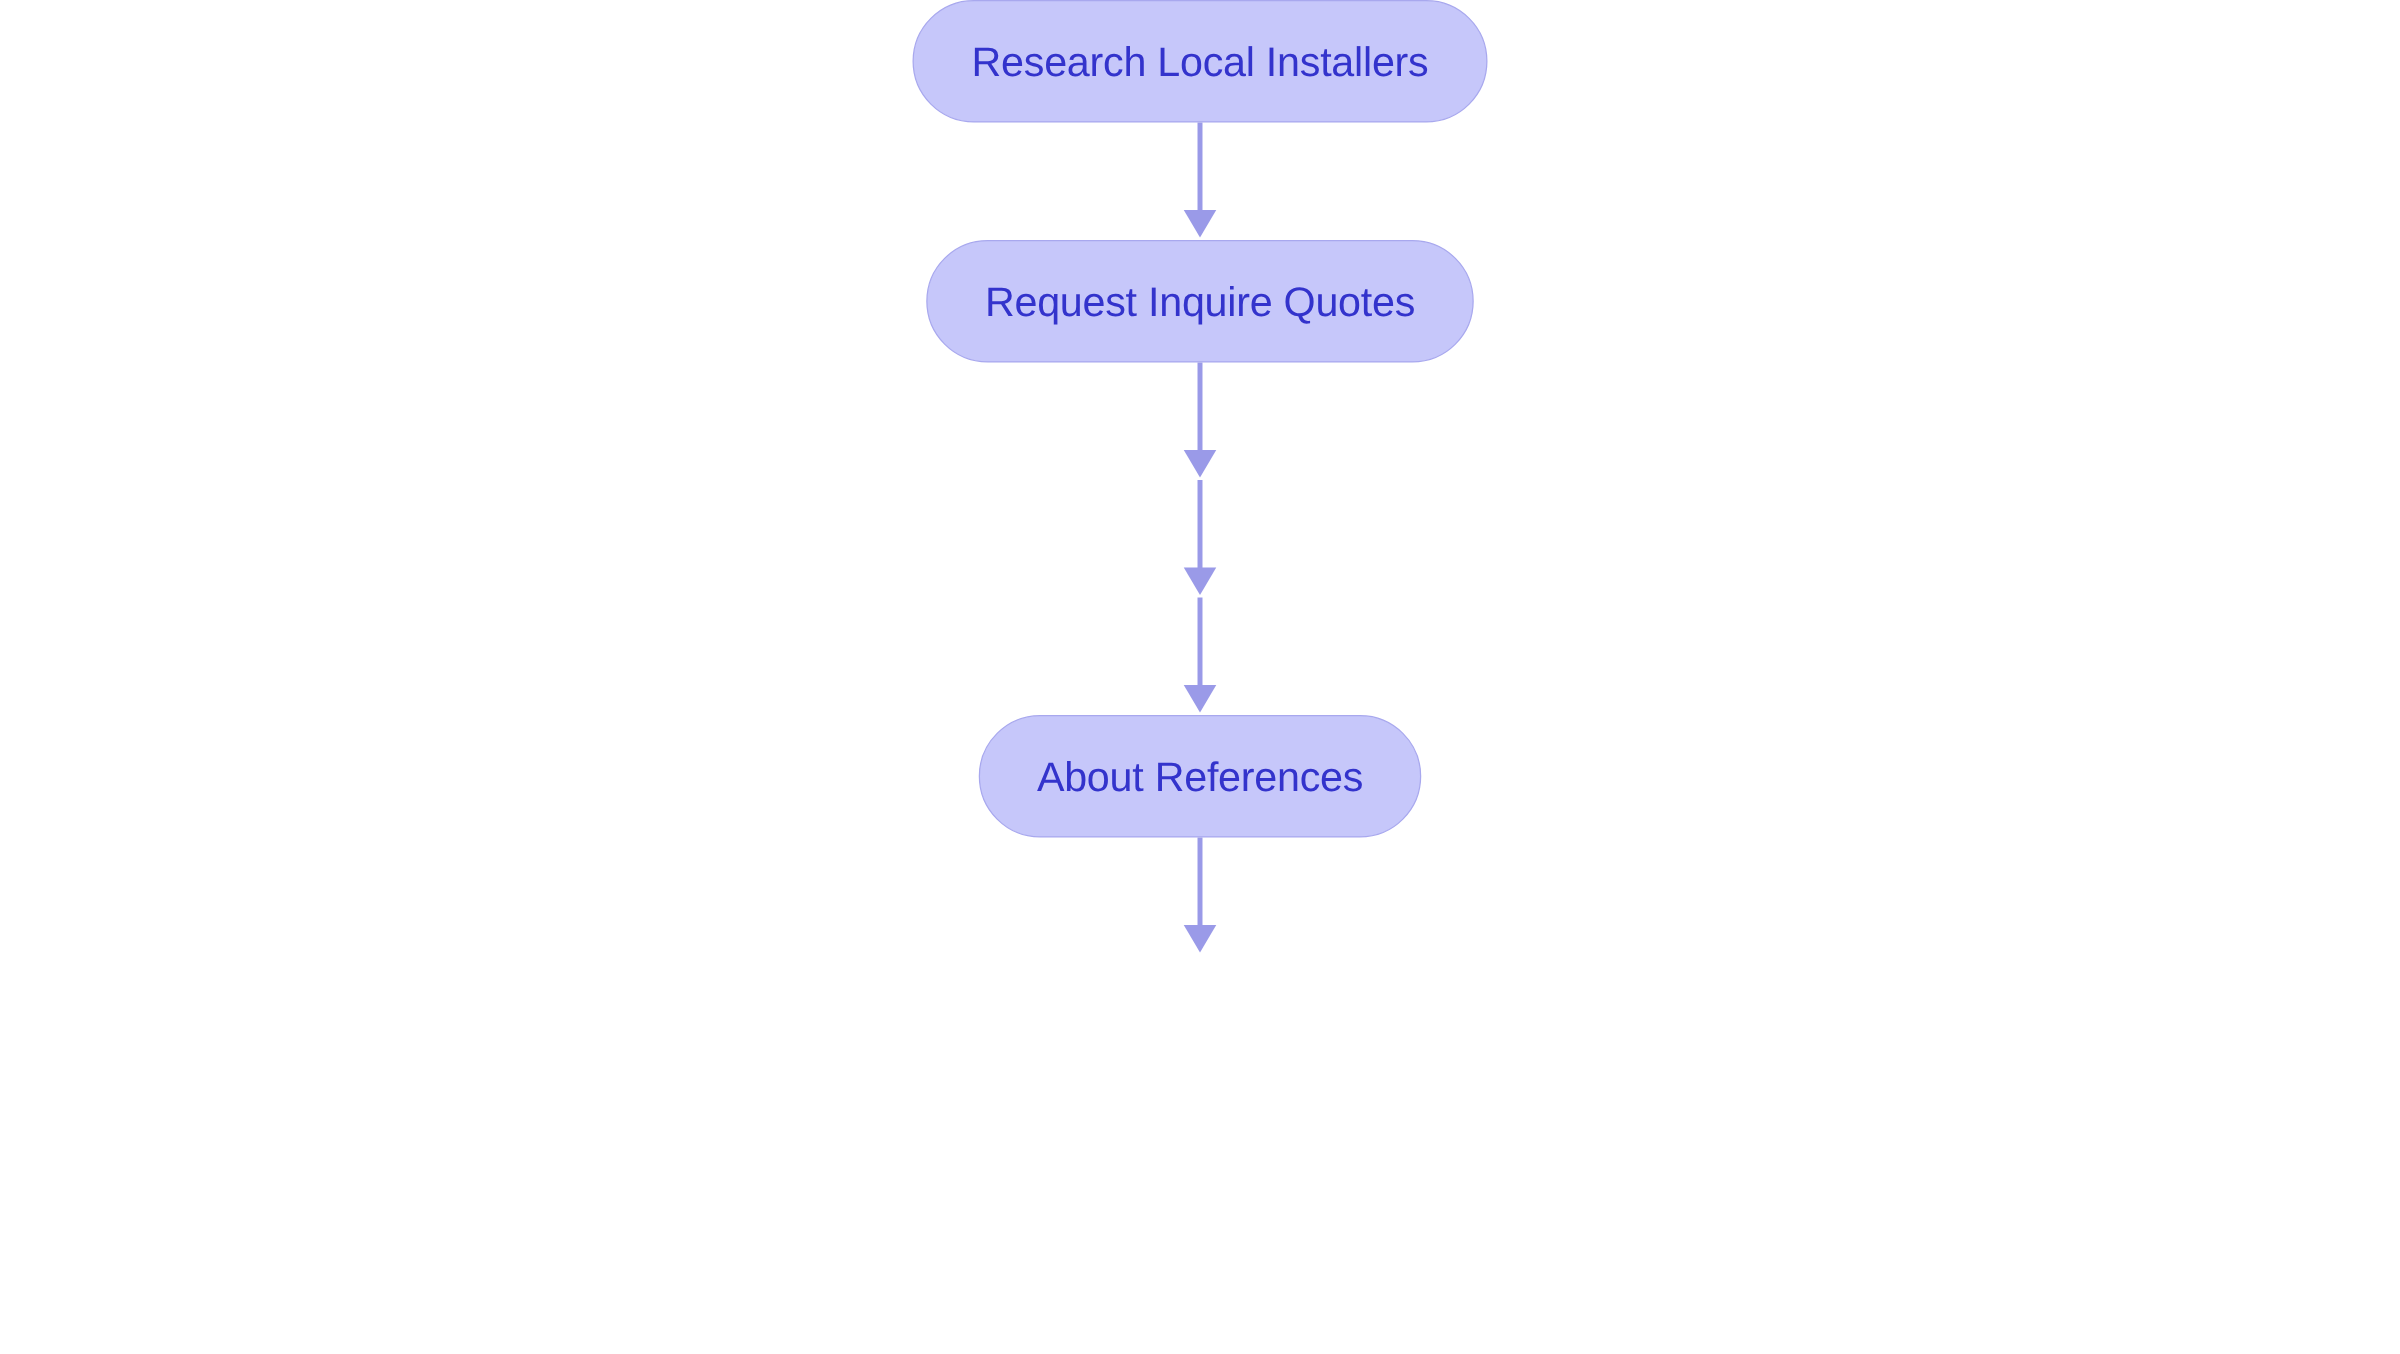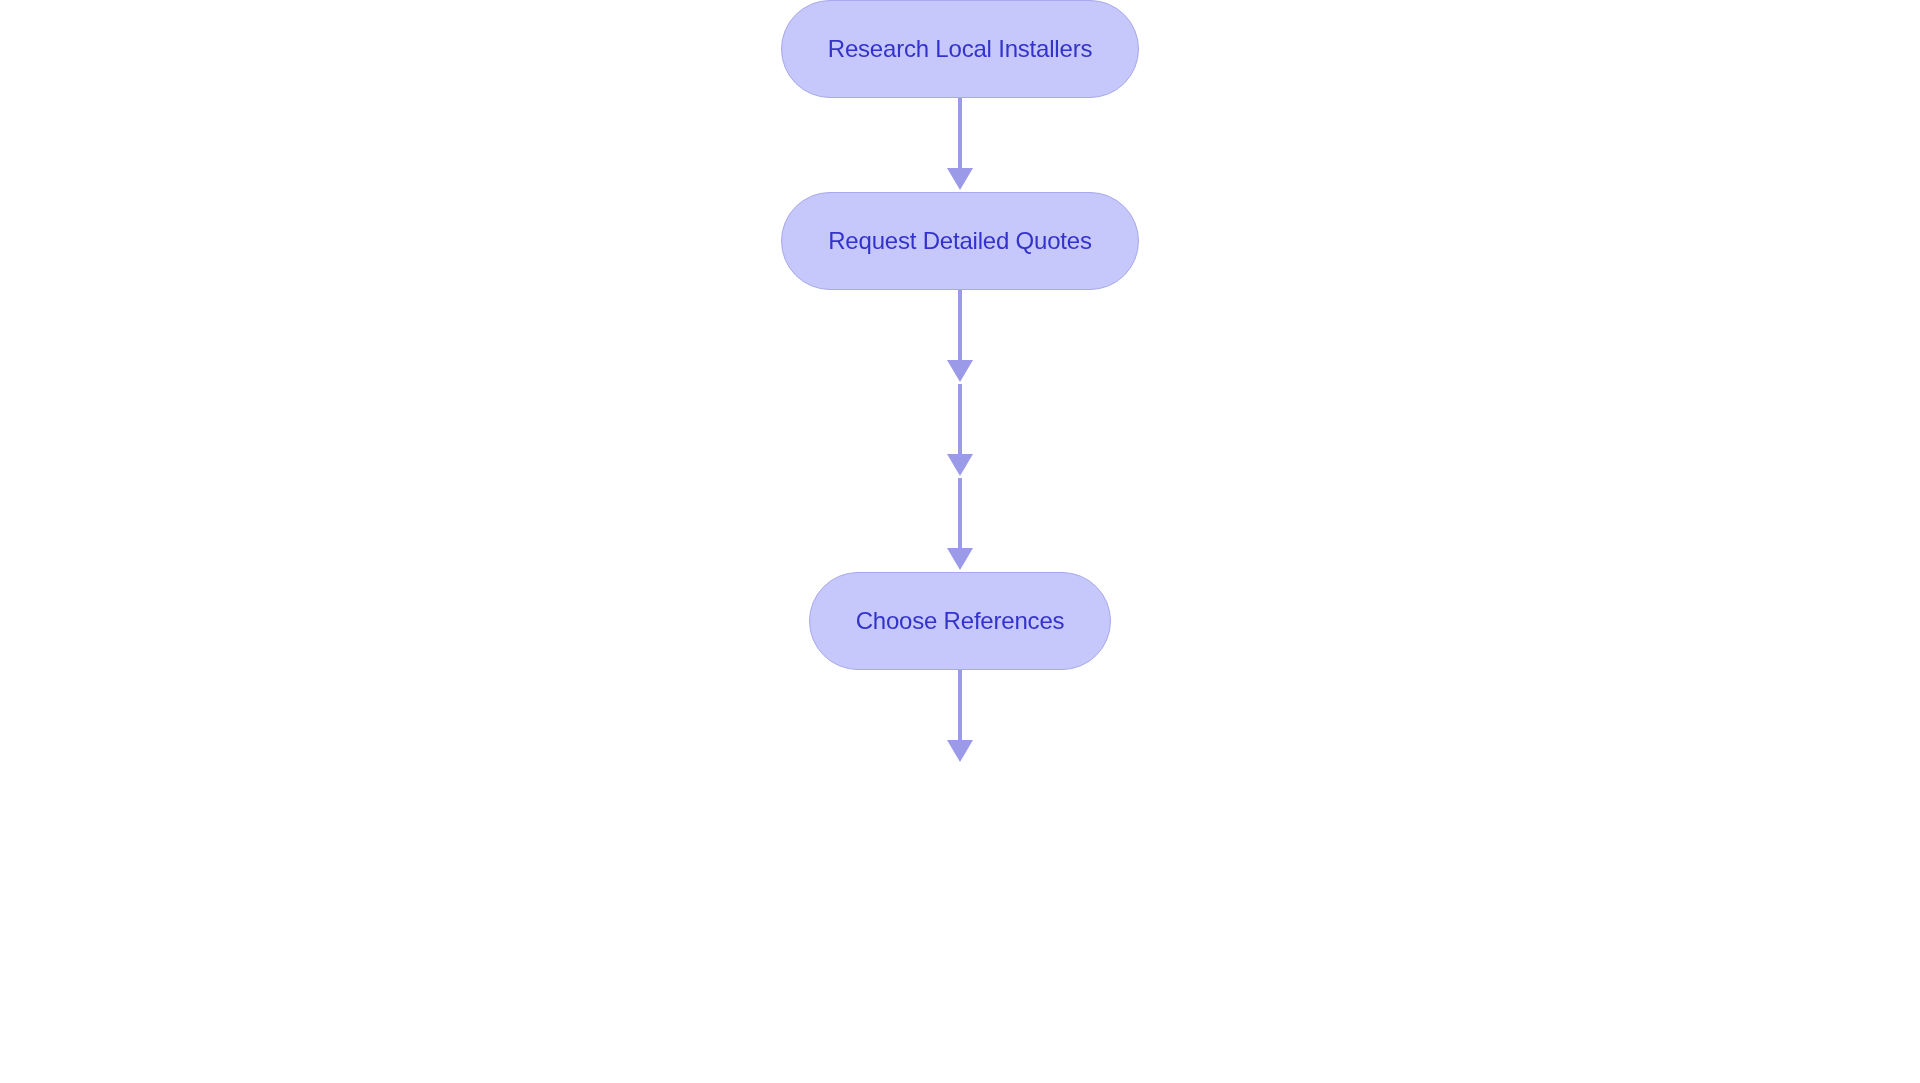--- a/index.html
+++ b/index.html
@@ -35,21 +35,21 @@
   }
 
   
   .node {
     box-sizing: border-box;
     background: #c6c7fa;
     border: 1.6px solid #a8a8ee;
     border-radius: 9999px;
     color: #3333cc;
     font-family: "Liberation Sans", sans-serif;
-    font-size: 24px;
+    font-size: 33px;
     font-weight: 400;
     letter-spacing: -0.2px;
     line-height: 1;
     display: flex;
     align-items: center;
     justify-content: center;
     white-space: nowrap;
     padding: 0 46px;
     height: 98px;
     user-select: none;
@@ -93,21 +93,21 @@
     </div>
 
     <div class="connector">
       <svg viewBox="0 0 30 94" xmlns="http://www.w3.org/2000/svg" aria-hidden="true">
         <line class="connector-line" x1="15" y1="0" x2="15" y2="72"></line>
         <polygon class="connector-head" points="2,70 28,70 15,92"></polygon>
       </svg>
     </div>
 
     <div class="node">
-      <span class="node-label">Request Detailed Quotes</span>
+      <span class="node-label">Request Inquire Quotes</span>
     </div>
 
     <div class="connector">
       <svg viewBox="0 0 30 94" xmlns="http://www.w3.org/2000/svg" aria-hidden="true">
         <line class="connector-line" x1="15" y1="0" x2="15" y2="72"></line>
         <polygon class="connector-head" points="2,70 28,70 15,92"></polygon>
       </svg>
     </div>
 
 
@@ -120,21 +120,21 @@
 
 
     <div class="connector">
       <svg viewBox="0 0 30 94" xmlns="http://www.w3.org/2000/svg" aria-hidden="true">
         <line class="connector-line" x1="15" y1="0" x2="15" y2="72"></line>
         <polygon class="connector-head" points="2,70 28,70 15,92"></polygon>
       </svg>
     </div>
 
     <div class="node">
-      <span class="node-label">Choose References</span>
+      <span class="node-label">About References</span>
     </div>
 
     <div class="connector">
       <svg viewBox="0 0 30 94" xmlns="http://www.w3.org/2000/svg" aria-hidden="true">
         <line class="connector-line" x1="15" y1="0" x2="15" y2="72"></line>
         <polygon class="connector-head" points="2,70 28,70 15,92"></polygon>
       </svg>
     </div>
 
 

